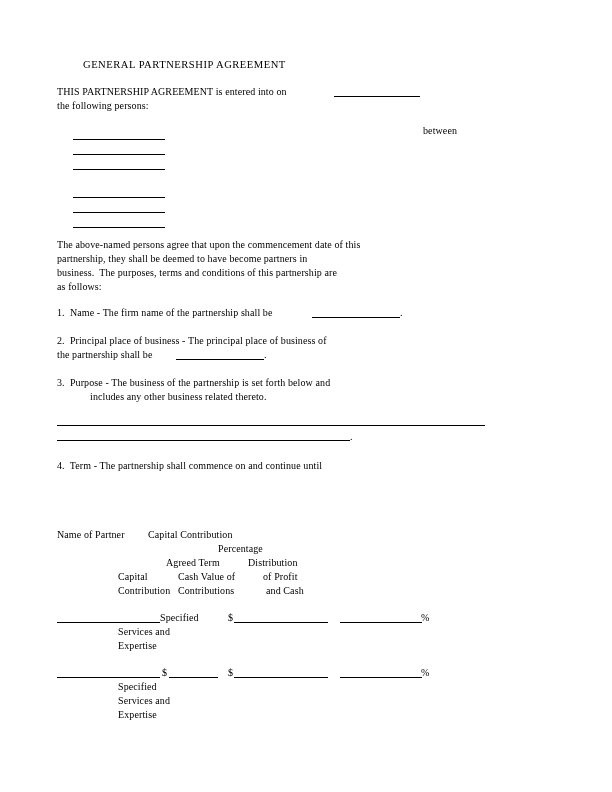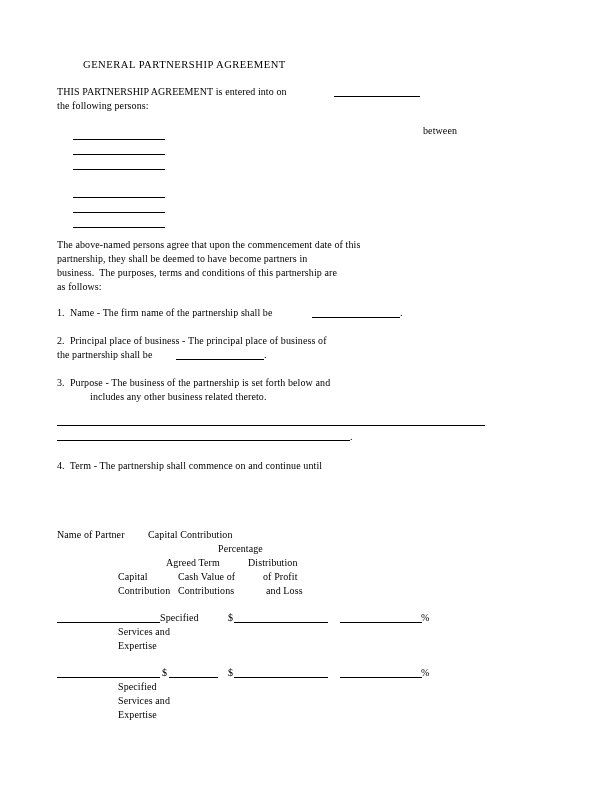--- a/index.html
+++ b/index.html
@@ -102,21 +102,21 @@
 
   <div class="tx" style="left:166px; top:556px;">Agreed Term</div>
   <div class="tx" style="left:248px; top:556px;">Distribution</div>
 
   <div class="tx" style="left:118px; top:570px;">Capital</div>
   <div class="tx" style="left:178px; top:570px;">Cash Value of</div>
   <div class="tx" style="left:263px; top:570px;">of Profit</div>
 
   <div class="tx" style="left:118px; top:584px;">Contribution</div>
   <div class="tx" style="left:178px; top:584px;">Contributions</div>
-  <div class="tx" style="left:266px; top:584px;">and Loss</div>
+  <div class="tx" style="left:266px; top:584px;">and Cash</div>
 
   <div class="rule" style="left:57px; top:622px; width:103px;"></div>
 
   <div class="tx" style="left:160px; top:611px;">Specified</div>
   <div class="tx" style="left:118px; top:625px;">Services and</div>
   <div class="tx" style="left:118px; top:639px;">Expertise</div>
 
   <div class="tx" style="left:228px; top:611px;">$</div>
   <div class="rule" style="left:234px; top:622px; width:94px;"></div>
 

